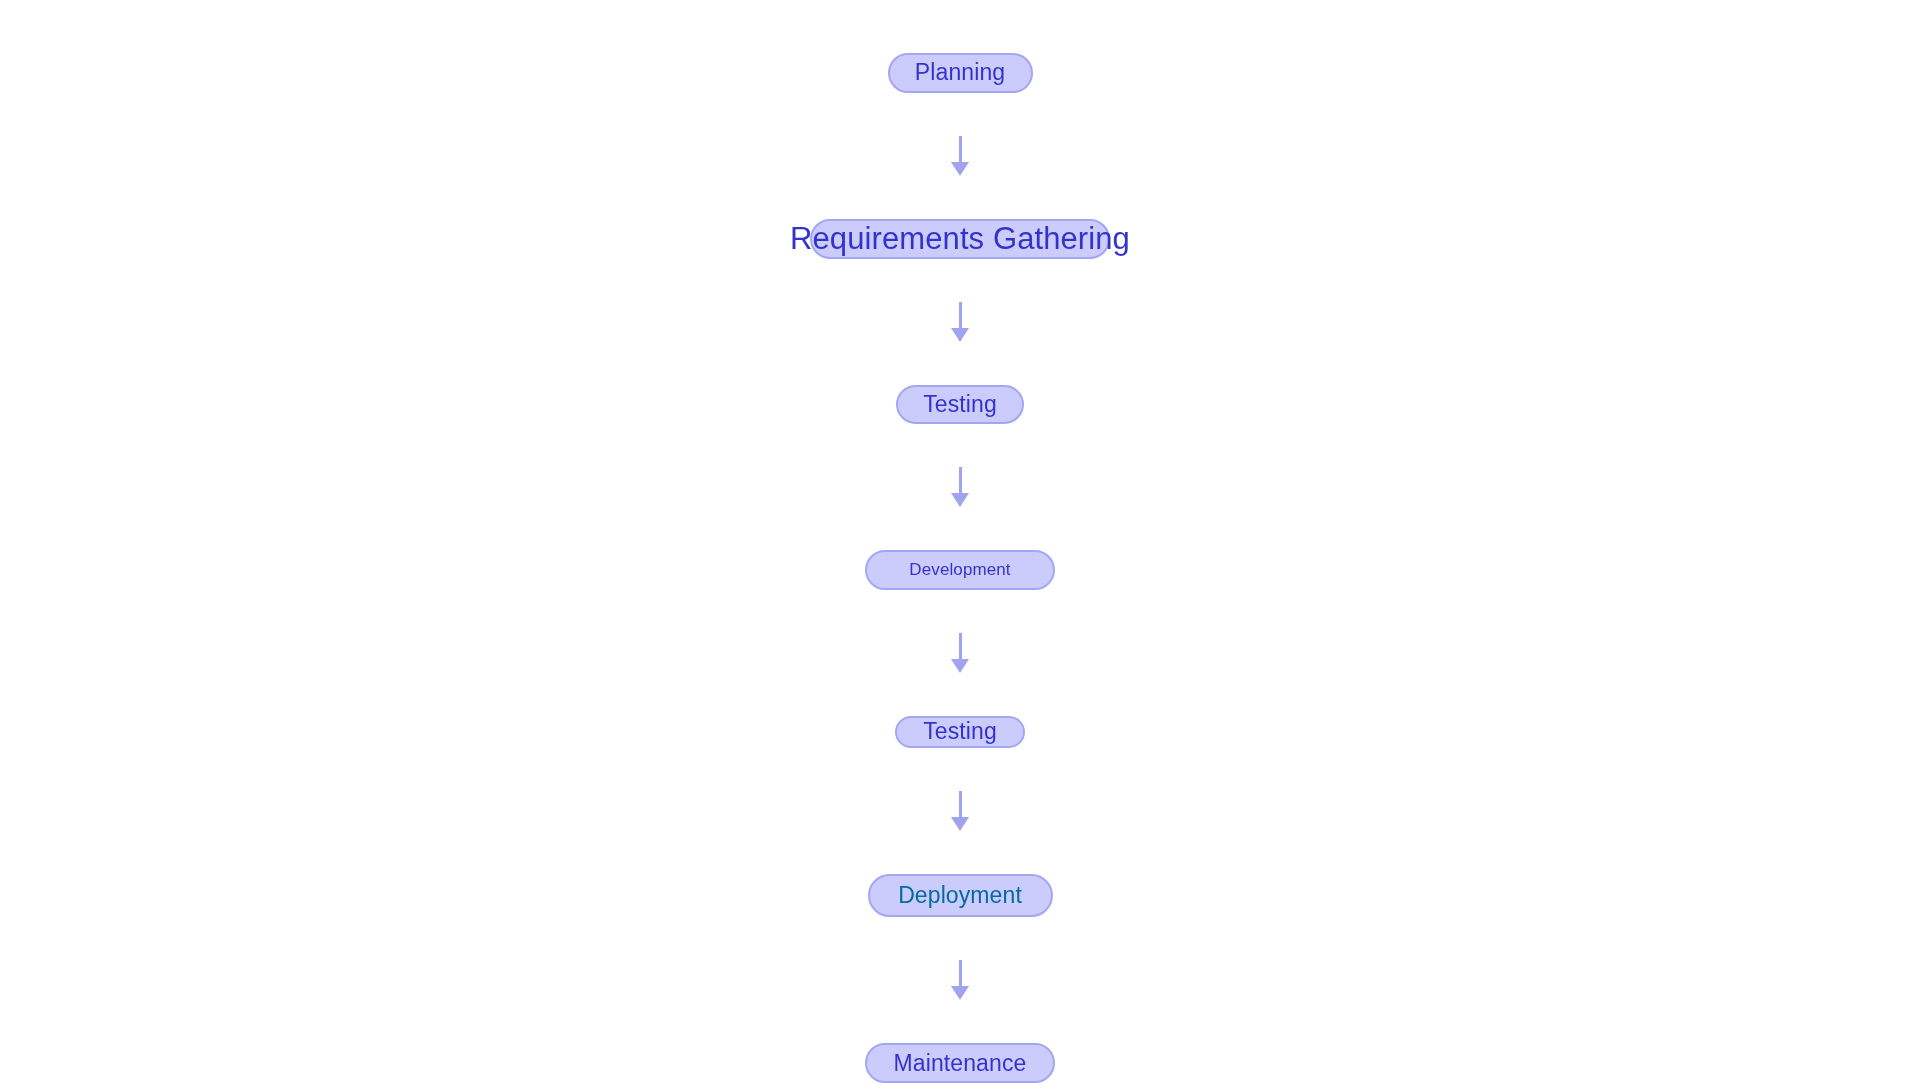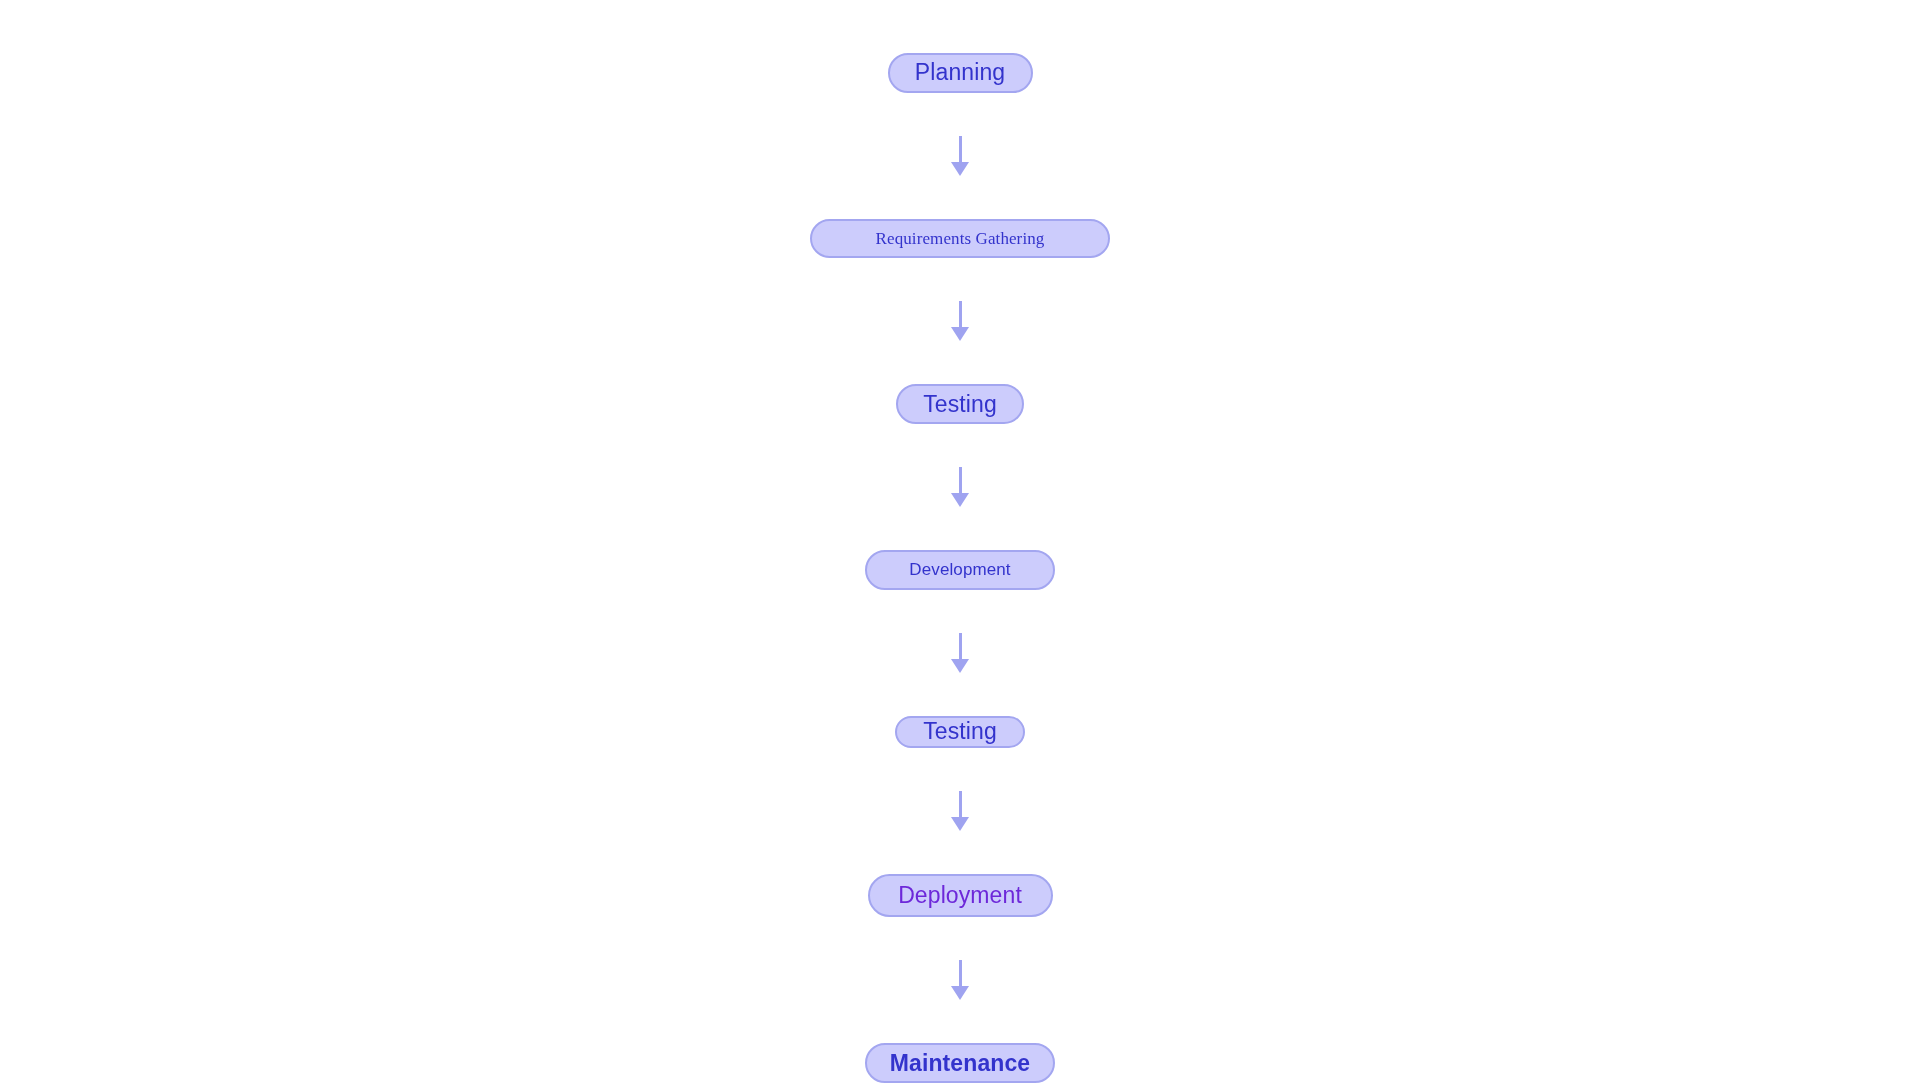--- a/index.html
+++ b/index.html
@@ -97,21 +97,21 @@
 
     <div class="node" id="node-planning" style="width: 145px; height: 80px; border-radius: 40px; background: rgb(204, 204, 252); border-color: rgb(163, 166, 240); color: rgb(51, 51, 204); font-size: 23px;">
       <span>Planning</span>
     </div>
 
     <div class="connector gap-0">
       <div class="conn-line" style="background: rgb(159, 163, 240); width: 3px;"></div>
       <div class="conn-head" style="border-top-color: rgb(159, 163, 240);"></div>
     </div>
 
-    <div class="node" id="node-requirements" style="width: 300px; height: 80px; border-radius: 40px; background: rgb(204, 204, 252); border-color: rgb(163, 166, 240); color: rgb(51, 51, 204); font-size: 17px; font-family: Liberation Serif, serif;">
+    <div class="node" id="node-requirements" style="width: 300px; height: 80px; border-radius: 40px; background: rgb(204, 204, 252); border-color: rgb(163, 166, 240); color: rgb(51, 51, 204); font-size: 31px;">
       <span>Requirements Gathering</span>
     </div>
 
     <div class="connector gap-1">
       <div class="conn-line" style="background: rgb(159, 163, 240); width: 3px;"></div>
       <div class="conn-head" style="border-top-color: rgb(159, 163, 240);"></div>
     </div>
 
     <div class="node" id="node-design" style="width: 128px; height: 80px; border-radius: 40px; background: rgb(204, 204, 252); border-color: rgb(163, 166, 240); color: rgb(51, 51, 204); font-size: 23px;">
       <span>Testing</span>
@@ -133,27 +133,27 @@
 
     <div class="node" id="node-testing" style="width: 130px; height: 64px; border-radius: 40px; background: rgb(204, 204, 252); border-color: rgb(163, 166, 240); color: rgb(51, 51, 204); font-size: 23px;">
       <span>Testing</span>
     </div>
 
     <div class="connector gap-4">
       <div class="conn-line" style="background: rgb(159, 163, 240); width: 3px;"></div>
       <div class="conn-head" style="border-top-color: rgb(159, 163, 240);"></div>
     </div>
 
-    <div class="node" id="node-deployment" style="width: 185px; height: 88px; border-radius: 40px; background: rgb(204, 204, 252); border-color: rgb(163, 166, 240); color: #6d28d9; font-size: 23px;">
+    <div class="node" id="node-deployment" style="width: 185px; height: 88px; border-radius: 40px; background: rgb(204, 204, 252); border-color: rgb(163, 166, 240); color: #0369a1; font-size: 23px;">
       <span>Deployment</span>
     </div>
 
     <div class="connector gap-5">
       <div class="conn-line" style="background: rgb(159, 163, 240); width: 3px;"></div>
       <div class="conn-head" style="border-top-color: rgb(159, 163, 240);"></div>
     </div>
 
-    <div class="node" id="node-maintenance" style="width: 190px; height: 80px; border-radius: 40px; background: rgb(204, 204, 252); border-color: rgb(163, 166, 240); color: rgb(51, 51, 204); font-size: 23px; font-weight: bold;">
+    <div class="node" id="node-maintenance" style="width: 190px; height: 80px; border-radius: 40px; background: rgb(204, 204, 252); border-color: rgb(163, 166, 240); color: rgb(51, 51, 204); font-size: 23px;">
       <span>Maintenance</span>
     </div>
 
   </div>
 </div>
 
 </body></html>

